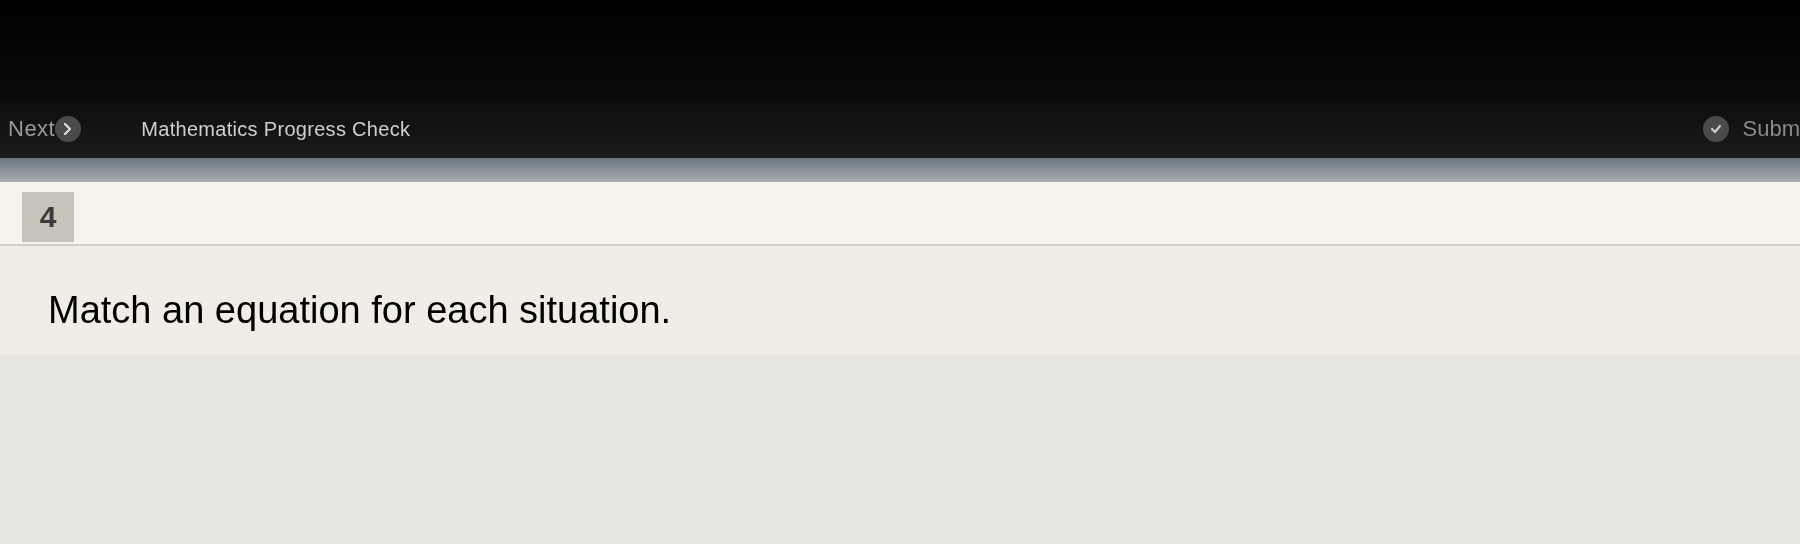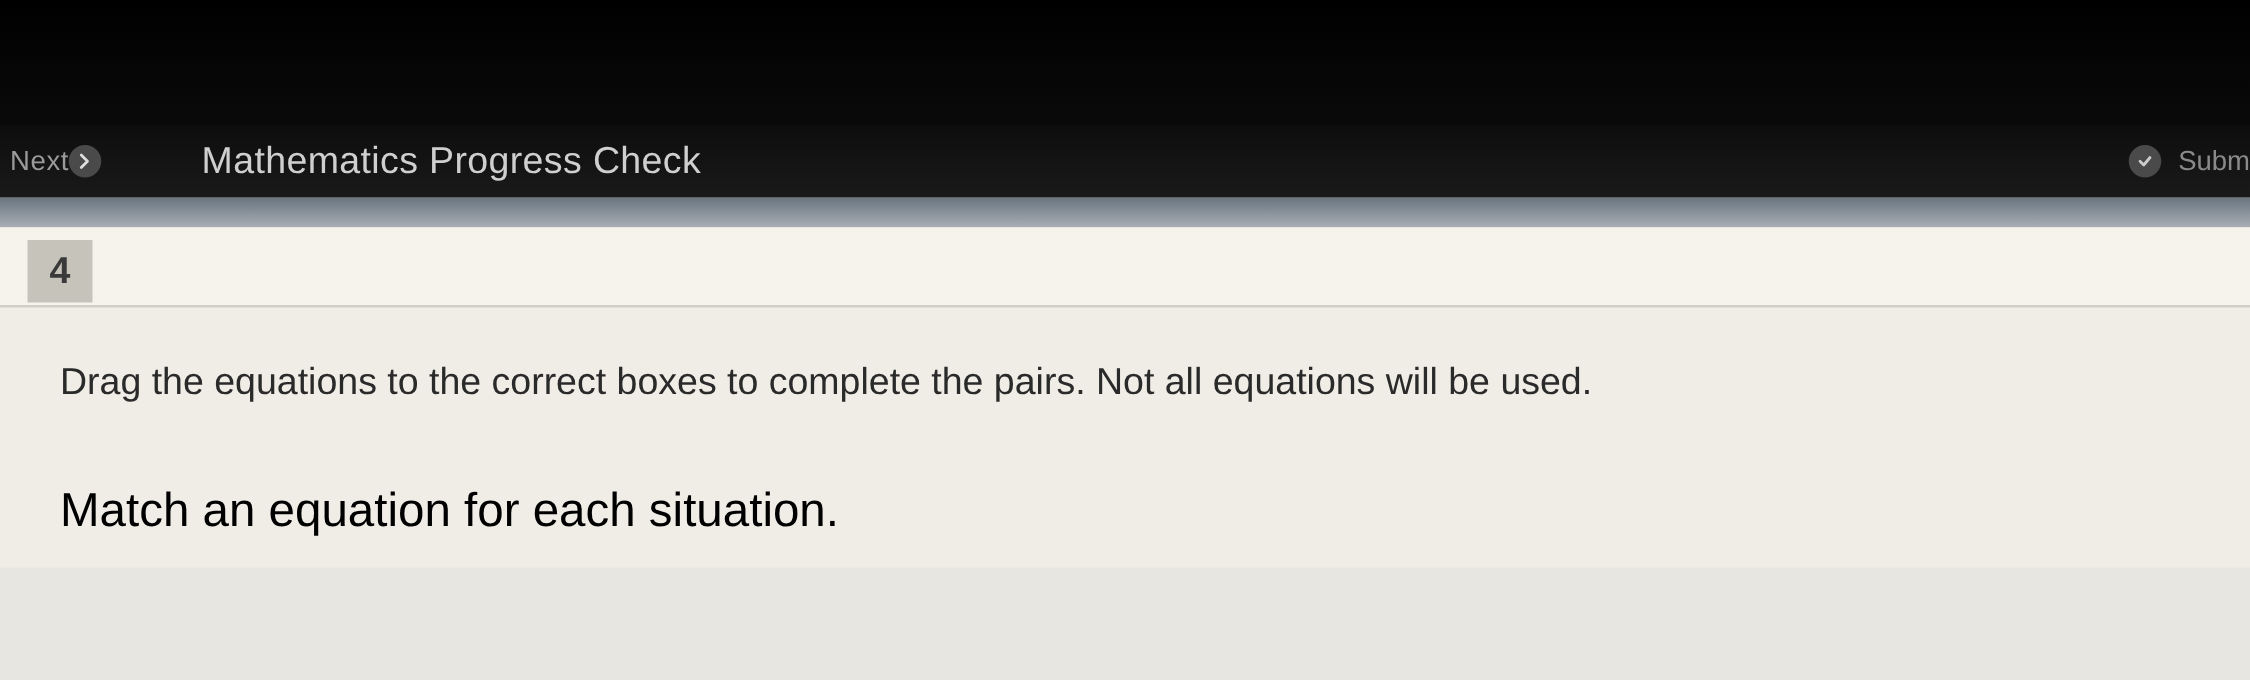--- a/index.html
+++ b/index.html
@@ -44,22 +44,22 @@
       border-radius: 50%;
       background: #4a4a4a;
       display: flex;
       align-items: center;
       justify-content: center;
       color: #ddd;
       font-size: 15px;
       font-weight: bold;
     }
     .page-title {
-      margin-left: 80px;
-      font-size: 30px;
+      margin-left: 60px;
+      font-size: 20px;
       color: #cfcfcf;
       font-weight: 400;
       letter-spacing: 0.3px;
     }
     .nav-right {
       position: absolute;
       right: 0;
       display: flex;
       align-items: center;
       gap: 14px;
@@ -151,16 +151,15 @@
   </div>
 </div>
 
 <div class="divider-bar"></div>
 
 <div class="content-area">
   <div class="question-number-row">
     <div class="question-number-badge">4</div>
   </div>
   <div class="question-body">
-    <div class="instruction-text">Drag the equations to the correct boxes to complete the pairs. Not all equations will be used.</div>
     <div class="prompt-text">Match an equation for each situation.</div>
   </div>
 </div>
 
 </body></html>

